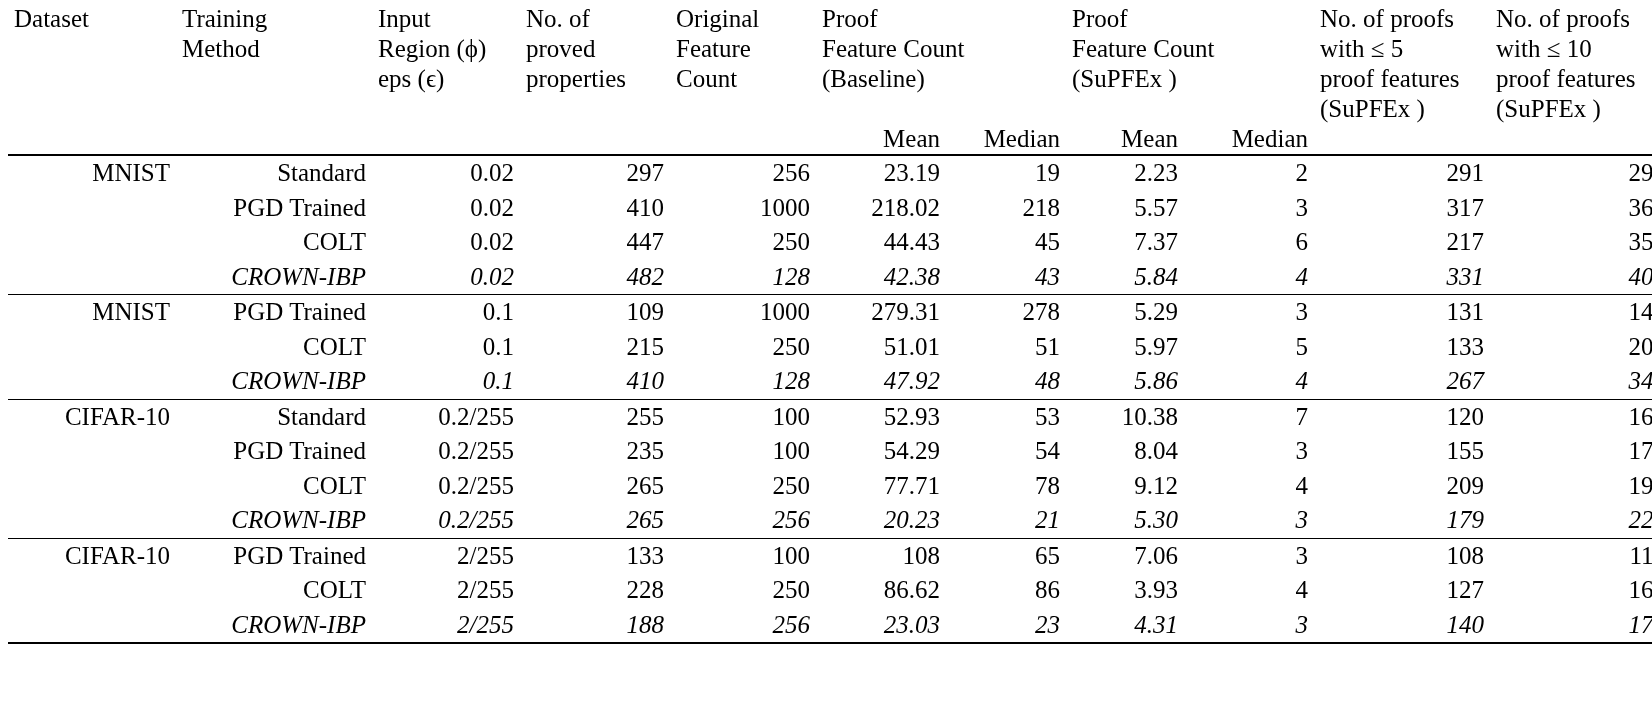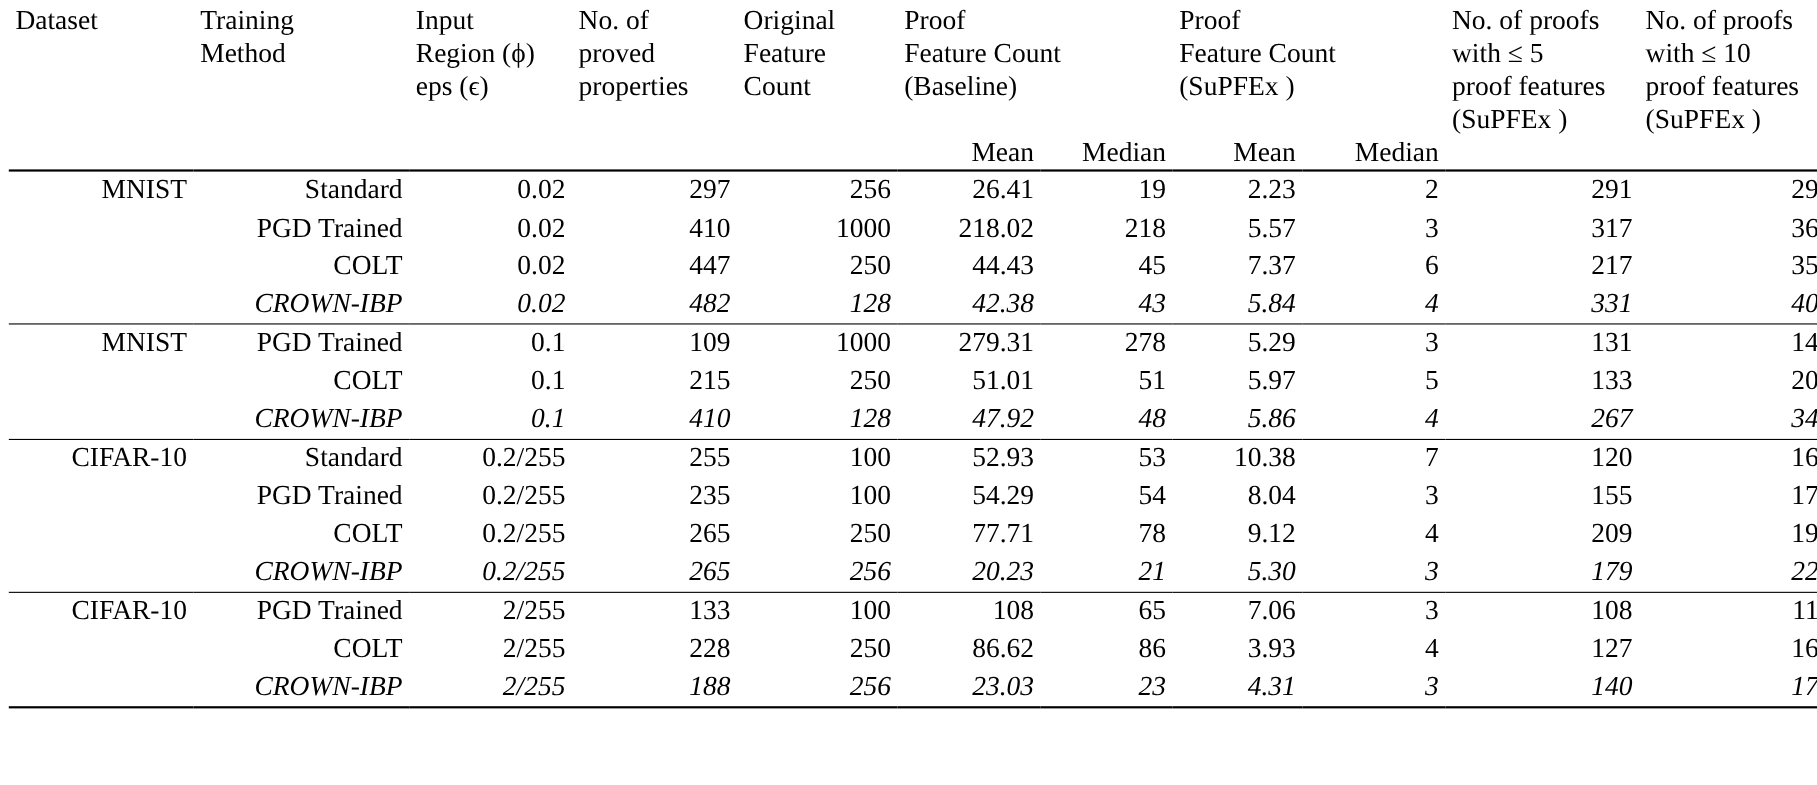--- a/index.html
+++ b/index.html
@@ -165,21 +165,21 @@
       <td></td>
     </tr>
   </thead>
   <tbody id="tbody">
         <tr class="row group-start grp-top">
           <td class="leftalign bold" style="border-top: 2.5px solid rgb(0, 0, 0);">MNIST</td>
           <td class="leftalign" style="border-top: 2.5px solid rgb(0, 0, 0);">Standard</td>
           <td class="leftalign" style="border-top: 2.5px solid rgb(0, 0, 0);">0.02</td>
           <td style="border-top: 2.5px solid rgb(0, 0, 0);">297</td>
           <td style="border-top: 2.5px solid rgb(0, 0, 0);">256</td>
-          <td style="border-top: 2.5px solid rgb(0, 0, 0);">26.41</td>
+          <td style="border-top: 2.5px solid rgb(0, 0, 0);">23.19</td>
           <td style="border-top: 2.5px solid rgb(0, 0, 0);">19</td>
           <td style="border-top: 2.5px solid rgb(0, 0, 0);">2.23</td>
           <td style="border-top: 2.5px solid rgb(0, 0, 0);">2</td>
           <td style="border-top: 2.5px solid rgb(0, 0, 0);">291</td>
           <td style="border-top: 2.5px solid rgb(0, 0, 0);">297</td>
         </tr>
         <tr class="row">
           <td class="leftalign bold"></td>
           <td class="leftalign">PGD Trained</td>
           <td class="leftalign">0.02</td>

